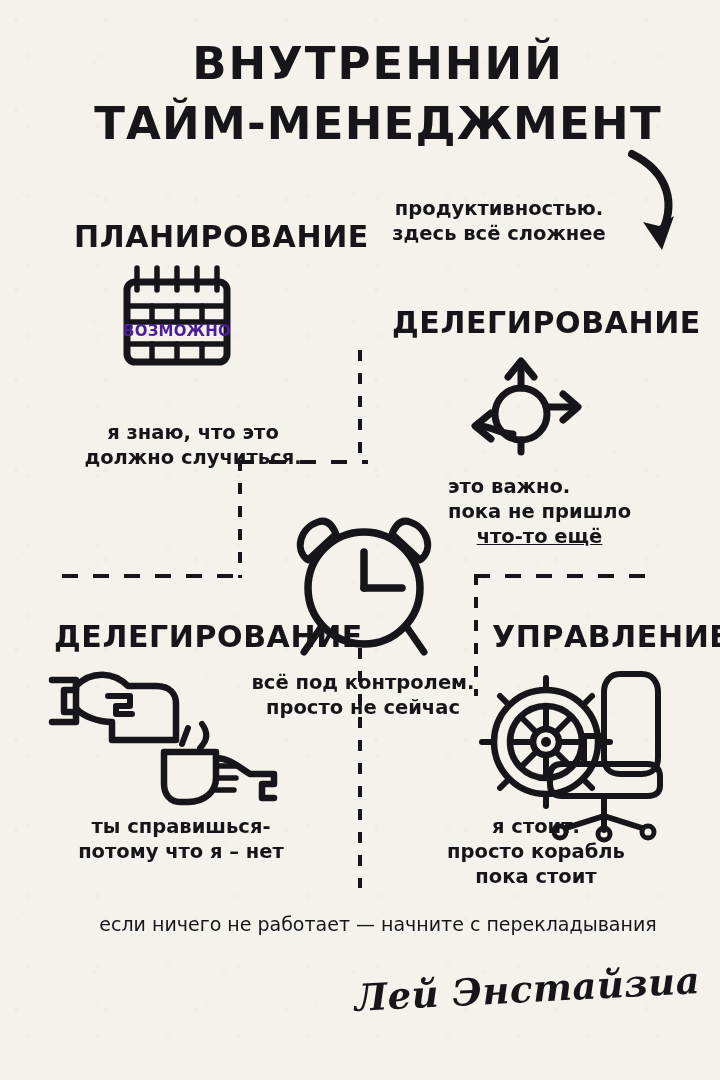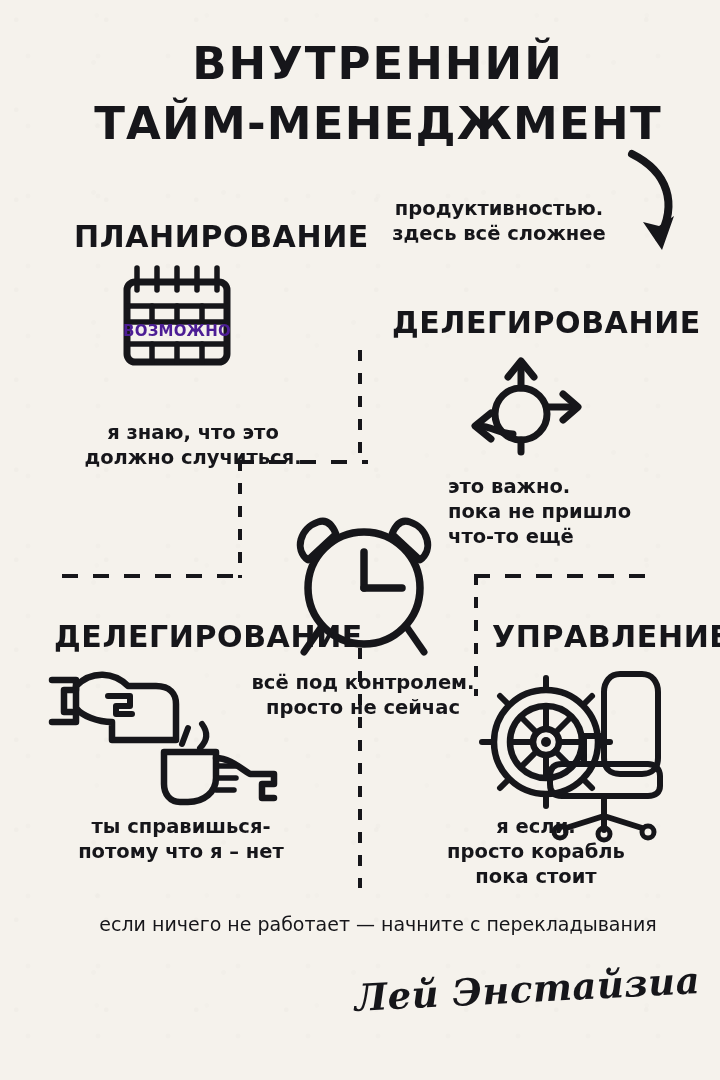--- a/index.html
+++ b/index.html
@@ -230,21 +230,21 @@
 
       <path class="st" d="M66 82 L66 94"></path>
       <path class="st" d="M58 76 C 44 76, 38 68, 22 68"></path>
       <path class="st" d="M36 55 L20 68 L36 81"></path>
     </svg>
   </div>
 
   <div class="abs caption left" style="left:448px; top:468px;margin-top:6px;">
     <span class="ln">это важно.</span>
     <span class="ln">пока не пришло</span>
-    <span class="ln" style="">что-то ещё</span>
+    <span class="ln" style="text-align:center;text-decoration:underline;">что-то ещё</span>
   </div>
 
   <div class="abs" style="left:282px; top:508px; z-index:10;">
     <svg class="ico" width="164" height="152" viewBox="0 0 164 152">
 
       <path class="st" style="stroke-width:7" d="M36 14 C 18 20, 12 42, 26 52 L 54 26 C 50 16, 44 11, 36 14 Z"></path>
       <path class="st" style="stroke-width:7" d="M128 14 C 146 20, 152 42, 138 52 L 110 26 C 114 16, 120 11, 128 14 Z"></path>
 
       <path class="st" style="stroke-width:7" d="M40 118 L22 144"></path>
       <path class="st" style="stroke-width:7" d="M124 118 L142 144"></path>
@@ -334,21 +334,21 @@
       <path class="st" style="stroke-width:6" d="M14 76 L2 76"></path>
       <path class="st" style="stroke-width:6" d="M118 76 L130 76"></path>
       <path class="st" style="stroke-width:6" d="M29 39 L20 30"></path>
       <path class="st" style="stroke-width:6" d="M103 113 L112 122"></path>
       <path class="st" style="stroke-width:6" d="M103 39 L112 30"></path>
       <path class="st" style="stroke-width:6" d="M29 113 L20 122"></path>
     </svg>
   </div>
 
   <div class="abs caption center" style="left:416px; width:240px; top:814px;">
-    <span class="ln">я если.</span>
+    <span class="ln">я стоит.</span>
     <span class="ln">просто корабль</span>
     <span class="ln">пока стоит</span>
   </div>
 
   <div id="footer-note" class="abs">если ничего не работает — начните с перекладывания</div>
 
   <div id="signature" class="abs">Лей Энстайзиа</div>
 
 </div>
 

